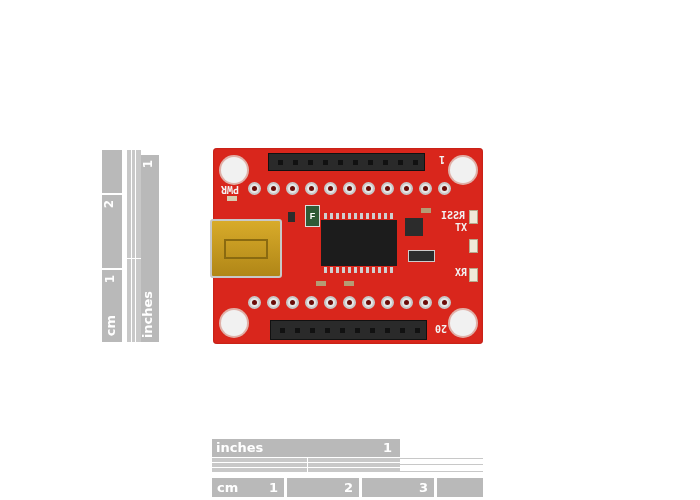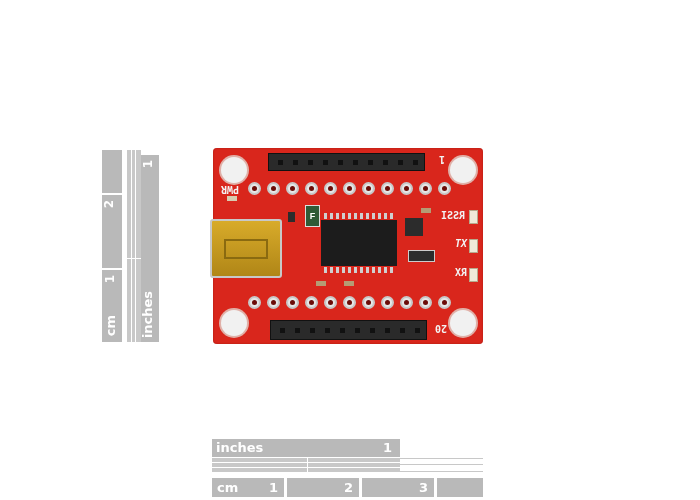--- a/index.html
+++ b/index.html
@@ -165,21 +165,21 @@
   <div class="smd" style="left:75px;top:64px;width:7px;height:10px;"></div>
   <div class="smd" style="left:192px;top:70px;width:18px;height:18px;"></div>
   <div class="smd" style="left:195px;top:102px;width:25px;height:10px;border:1px solid #ccc;"></div>
   <div class="smd" style="left:208px;top:60px;width:10px;height:5px;background:#b59c74;"></div>
   <div class="smd" style="left:103px;top:133px;width:10px;height:5px;background:#b59c74;"></div>
   <div class="smd" style="left:131px;top:133px;width:10px;height:5px;background:#b59c74;"></div>
   <div class="smd" style="left:14px;top:48px;width:10px;height:5px;background:#d8cbb0;"></div>
 
   <div class="silk" style="left:8px;top:36px;transform:rotate(180deg);">PWR</div>
   <div class="silk" style="left:228px;top:62px;transform:scaleX(-1);">RSSI</div>
-  <div class="silk" style="left:242px;top:90px;font-style:italic;">TX</div>
+  <div class="silk" style="left:242px;top:74px;">TX</div>
   <div class="silk" style="left:242px;top:119px;transform:scaleX(-1);">RX</div>
   <div class="silk" style="left:226px;top:6px;transform:rotate(180deg);">1</div>
   <div class="silk" style="left:222px;top:175px;transform:rotate(180deg);">20</div>
 
   <div class="led" style="left:256px;top:62px;"></div>
   <div class="led" style="left:256px;top:91px;"></div>
   <div class="led" style="left:256px;top:120px;"></div>
 </div>
 
 <div class="usb">

